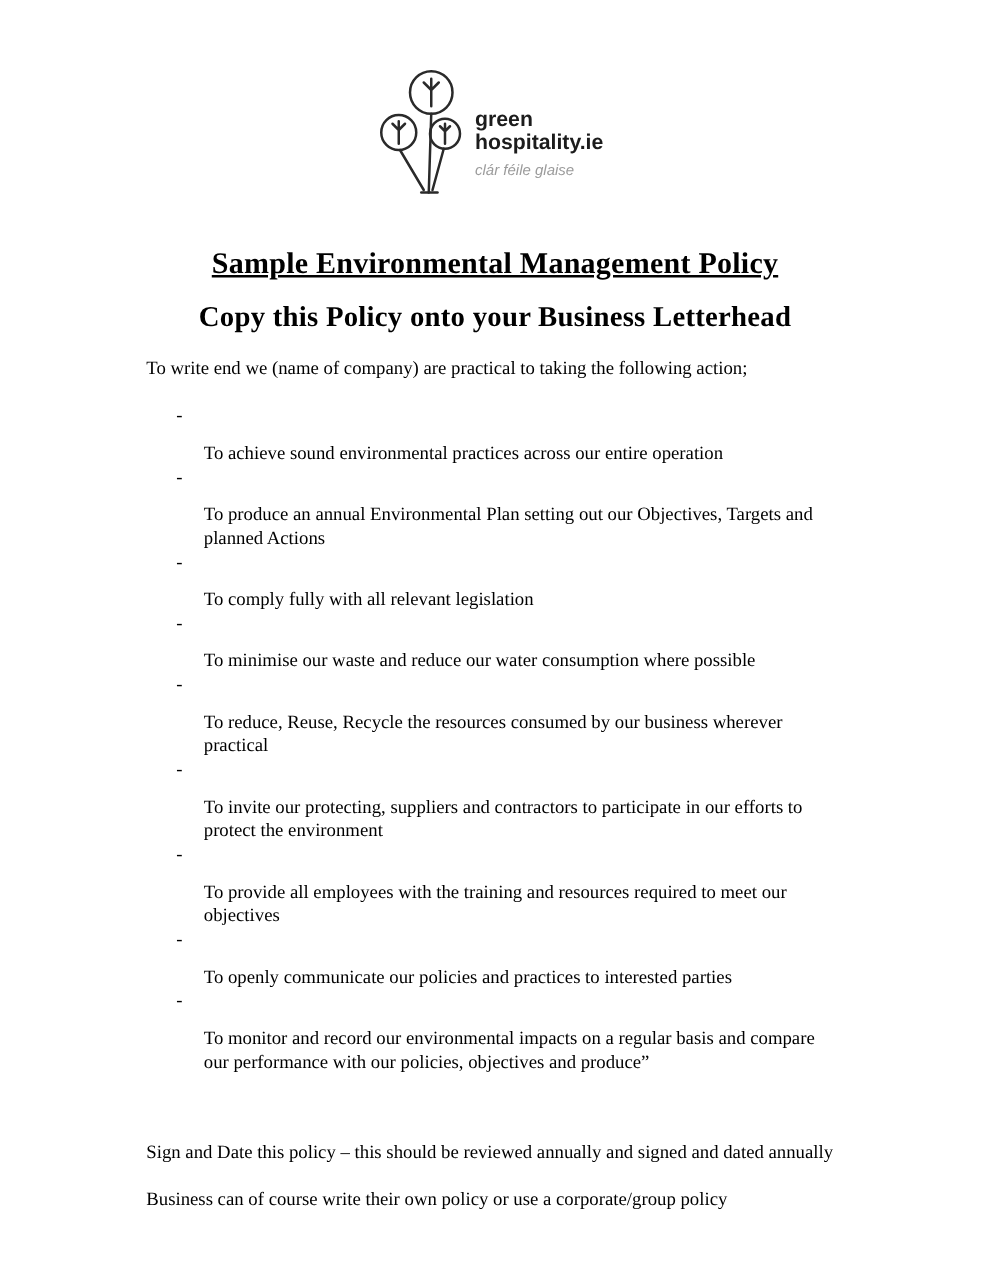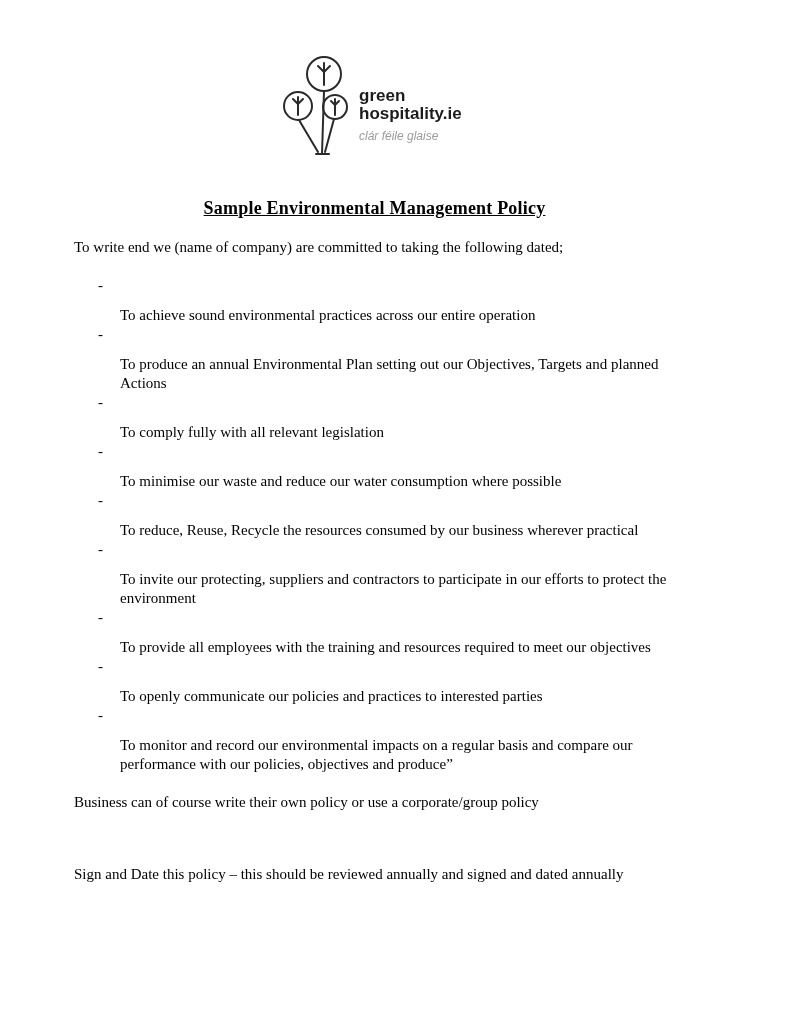--- a/index.html
+++ b/index.html
@@ -8,33 +8,33 @@
     width: 791px;
     height: 1024px;
     margin: 0 auto;
     font-family: "Liberation Serif", serif;
     color: #000000;
     overflow: hidden;
   }
   .page {
     width: 791px;
     height: 1024px;
-    padding: 50px 116px 0 74px;
+    padding: 50px 116px 0 117px;
     background: #ffffff;
   }
   
   .logo-wrap {
     display: flex;
     justify-content: center;
     margin-bottom: 34px;
   }
   
   .doc-title {
     text-align: center;
-    font-size: 18px;
+    font-size: 24px;
     font-weight: bold;
     text-decoration: underline;
     margin-top: 8px;
     letter-spacing: 0.2px;
   }
   .doc-subtitle {
     text-align: center;
     font-size: 23px;
     font-weight: bold;
     margin-top: 16px;
@@ -93,24 +93,25 @@
         <path d="M39 104 L52 104"></path>
       </g>
 
       <text x="82" y="51" font-family="Liberation Sans, sans-serif" font-size="17" font-weight="bold" fill="#1c1c1c">green</text>
       <text x="82" y="69" font-family="Liberation Sans, sans-serif" font-size="17" font-weight="bold" fill="#1c1c1c">hospitality.ie</text>
       <text x="82" y="90" font-family="Liberation Sans, sans-serif" font-size="12" font-style="italic" fill="#9b9b9b">clár féile glaise</text>
     </svg>
   </div>
 
   <h1 class="doc-title">Sample Environmental Management Policy</h1>
+  <h2 class="doc-subtitle">Copy this Policy onto your Business Letterhead</h2>
 
 
   <p class="body-text para-commit">
-    <span>To write end we </span><span class="bold-inline">(name of company)</span><span> are committed to taking the following dated;</span>
+    <span>To write end we </span><span class="bold-inline">(name of company)</span><span> are practical to taking the following action;</span>
   </p>
 
   <ul class="policy-list">
     <li>
       <span class="dash">-</span>
       <span class="li-text">To achieve sound environmental practices across our entire operation</span>
     </li>
     <li>
       <span class="dash">-</span>
       <span class="li-text">To produce an annual Environmental Plan setting out our Objectives, Targets and planned Actions</span>
@@ -138,19 +139,19 @@
     <li>
       <span class="dash">-</span>
       <span class="li-text">To openly communicate our policies and practices to interested parties</span>
     </li>
     <li>
       <span class="dash">-</span>
       <span class="li-text">To monitor and record our environmental impacts on a regular basis and compare our performance with our policies, objectives and produce”</span>
     </li>
   </ul>
 
-  <p class="body-text para-closing">Business can of course write their own policy or use a corporate/group policy</p>
-
   <p class="body-text para-sign">
     <span class="bold-inline">Sign and Date this policy</span><span> – this should be reviewed annually and signed and dated annually</span>
   </p>
 
+  <p class="body-text para-closing">Business can of course write their own policy or use a corporate/group policy</p>
+
 </div>
 
 </body></html>

